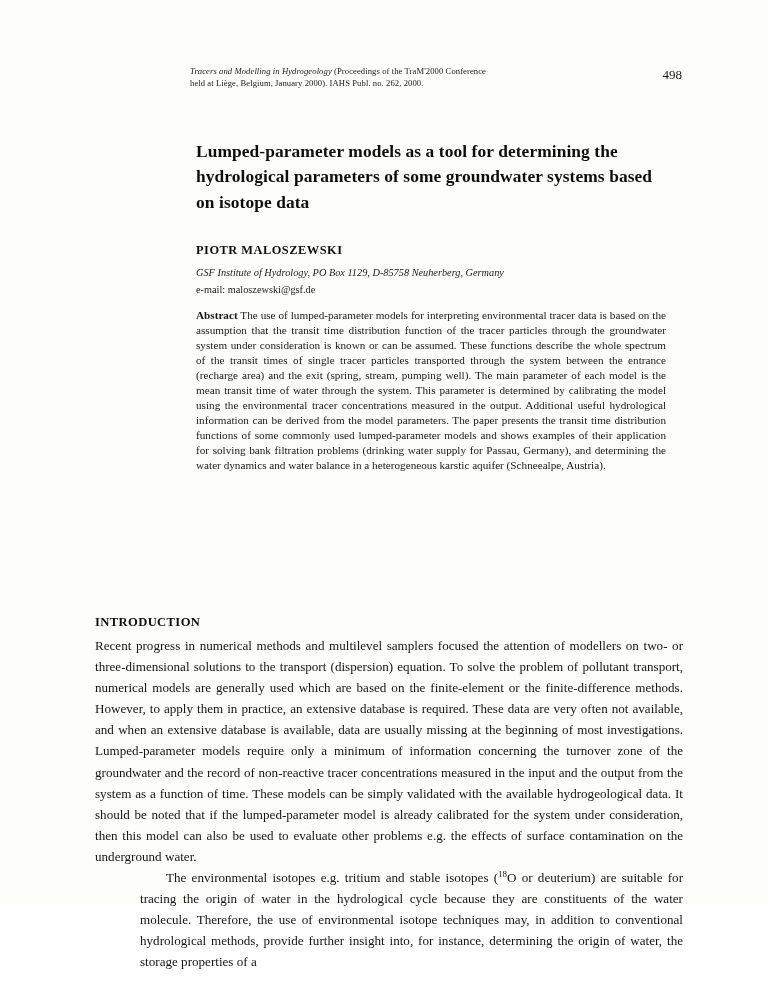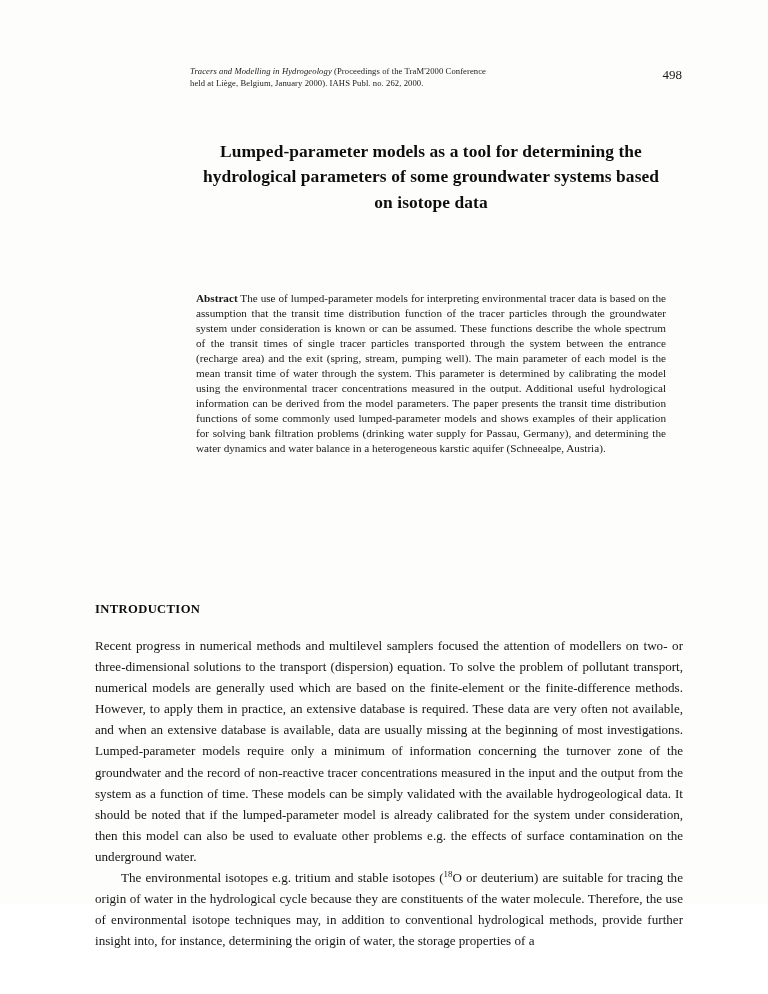--- a/index.html
+++ b/index.html
@@ -54,21 +54,20 @@
   .title {
     position: absolute;
     top: 127px;
     left: 196px;
     width: 470px;
     font-size: 17.4px;
     line-height: 25.5px;
     font-weight: bold;
     color: #0d0d0d;
     letter-spacing: 0.005em;
-    text-align: center;
   }
 
   
   .author-block {
     position: absolute;
     top: 243px;
     left: 196px;
     width: 470px;
   }
   .author-name {
@@ -87,36 +86,36 @@
   .email {
     font-size: 10.3px;
     line-height: 15px;
     color: #1a1a1a;
     margin-top: 2px;
   }
 
   
   .abstract {
     position: absolute;
-    top: 291px;
+    top: 308px;
     left: 196px;
     width: 470px;
     font-size: 11.2px;
     line-height: 15.0px;
     text-align: justify;
     color: #181818;
   }
   .abstract .lead {
     font-weight: bold;
   }
 
   
   .section-heading {
     position: absolute;
-    top: 559px;
+    top: 572px;
     left: 95px;
     font-size: 12.6px;
     font-weight: bold;
     letter-spacing: 0.03em;
     color: #0d0d0d;
     margin-top: 43px;
   }
 
   
   .body-text {
@@ -127,20 +126,21 @@
     font-size: 13.1px;
     line-height: 21.1px;
     text-align: justify;
     color: #141414;
   }
   .body-text p {
     margin: 0;
   }
   .body-text p + p {
     text-indent: 26px;
+    margin-left: 45px;
   }
   sup {
     font-size: 0.68em;
     vertical-align: super;
     line-height: 0;
   }
 </style>
 </head>
 <body>
 
@@ -149,20 +149,25 @@
   <div class="running-head">
     <div class="running-head-text">
       <span class="ital">Tracers and Modelling in Hydrogeology</span><span> (Proceedings of the TraM'2000 Conference</span><br>
       <span>held at Liège, Belgium, January 2000). IAHS Publ. no. 262, 2000.</span>
     </div>
     <div class="page-number">498</div>
   </div>
 
   <h1 class="title">Lumped-parameter models as a tool for determining the hydrological parameters of some groundwater systems based on isotope data</h1>
 
+  <div class="author-block">
+    <div class="author-name">PIOTR MALOSZEWSKI</div>
+    <div class="affiliation">GSF Institute of Hydrology, PO Box 1129, D-85758 Neuherberg, Germany</div>
+    <div class="email">e-mail: maloszewski@gsf.de</div>
+  </div>
 
   <div class="abstract">
     <span class="lead">Abstract</span><span> The use of lumped-parameter models for interpreting environmental tracer data is based on the assumption that the transit time distribution function of the tracer particles through the groundwater system under consideration is known or can be assumed. These functions describe the whole spectrum of the transit times of single tracer particles transported through the system between the entrance (recharge area) and the exit (spring, stream, pumping well). The main parameter of each model is the mean transit time of water through the system. This parameter is determined by calibrating the model using the environmental tracer concentrations measured in the output. Additional useful hydrological information can be derived from the model parameters. The paper presents the transit time distribution functions of some commonly used lumped-parameter models and shows examples of their application for solving bank filtration problems (drinking water supply for Passau, Germany), and determining the water dynamics and water balance in a heterogeneous karstic aquifer (Schneealpe, Austria).</span>
   </div>
 
   <h2 class="section-heading">INTRODUCTION</h2>
 
   <div class="body-text">
     <p>Recent progress in numerical methods and multilevel samplers focused the attention of modellers on two- or three-dimensional solutions to the transport (dispersion) equation. To solve the problem of pollutant transport, numerical models are generally used which are based on the finite-element or the finite-difference methods. However, to apply them in practice, an extensive database is required. These data are very often not available, and when an extensive database is available, data are usually missing at the beginning of most investigations. Lumped-parameter models require only a minimum of information concerning the turnover zone of the groundwater and the record of non-reactive tracer concentrations measured in the input and the output from the system as a function of time. These models can be simply validated with the available hydrogeological data. It should be noted that if the lumped-parameter model is already calibrated for the system under consideration, then this model can also be used to evaluate other problems e.g. the effects of surface contamination on the underground water.</p>
     <p><span>The environmental isotopes e.g. tritium and stable isotopes (</span><sup>18</sup><span>O or deuterium) are suitable for tracing the origin of water in the hydrological cycle because they are constituents of the water molecule. Therefore, the use of environmental isotope techniques may, in addition to conventional hydrological methods, provide further insight into, for instance, determining the origin of water, the storage properties of a</span></p>

